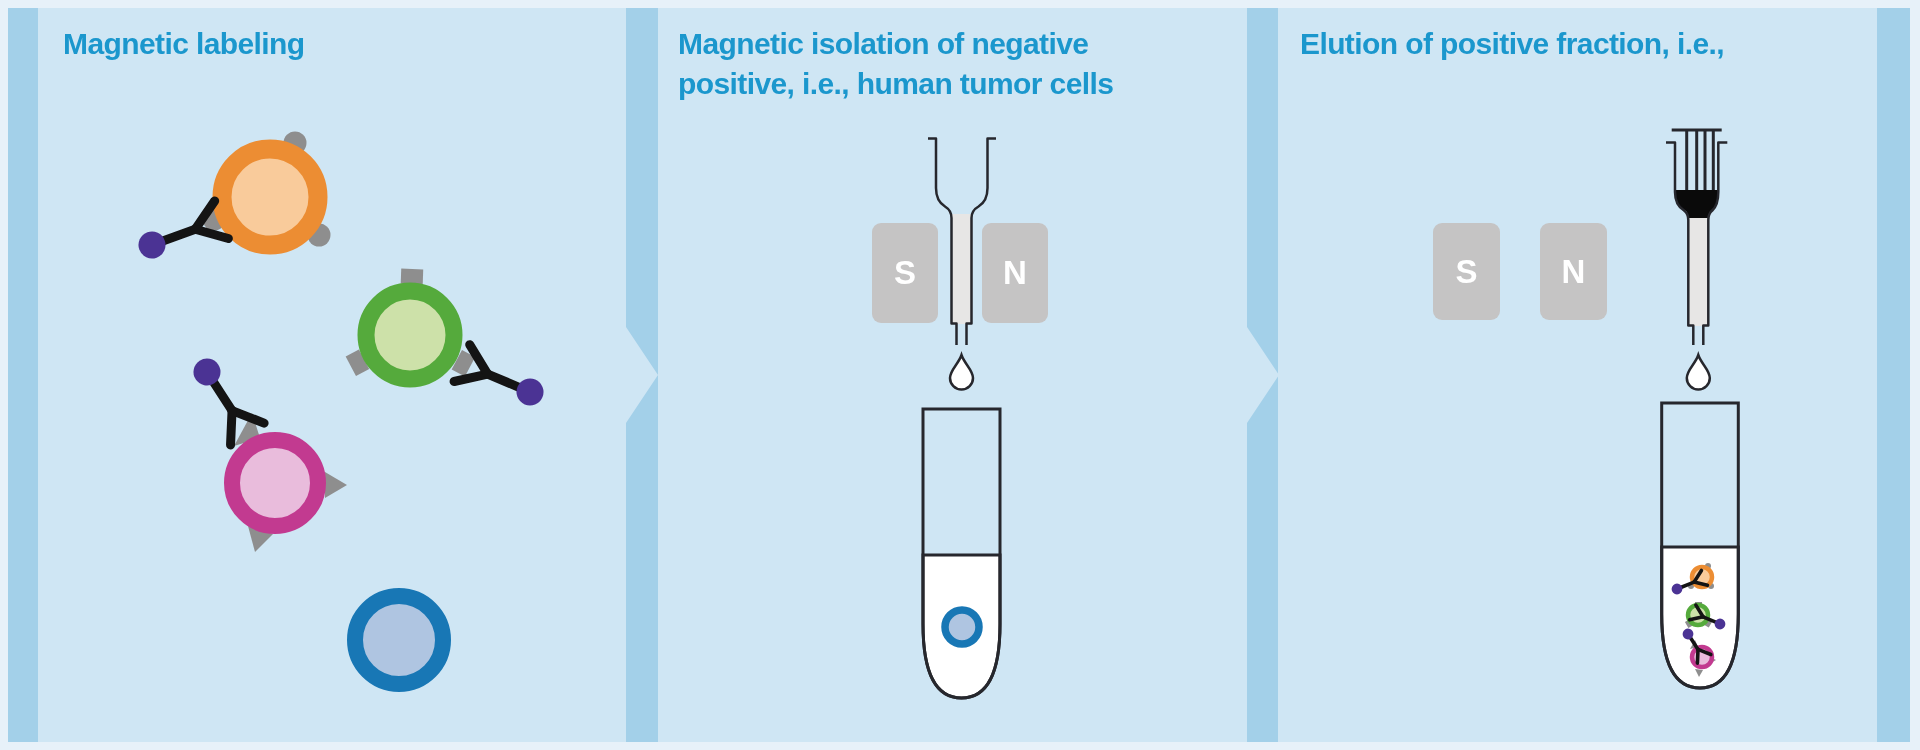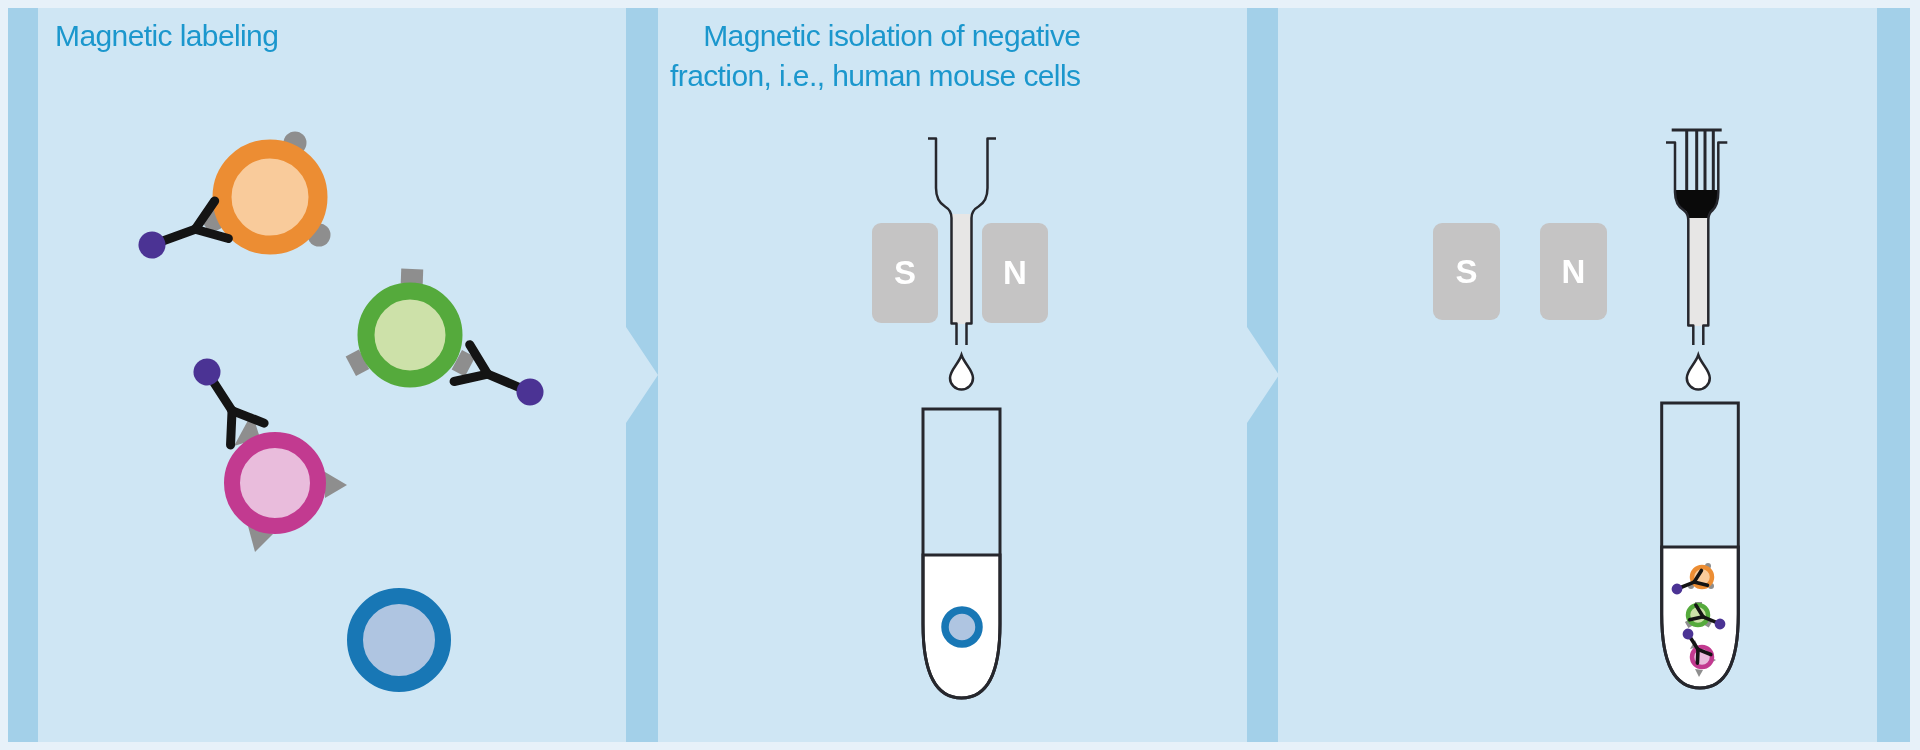--- a/index.html
+++ b/index.html
@@ -11,22 +11,22 @@
   .board{
     position:absolute;left:8px;top:8px;width:1902px;height:734px;
     background:var(--board-bg,#a3d0e9);
   }
   .panel{
     position:absolute;top:0;height:734px;
     background:var(--panel-bg,#cfe6f4);
   }
   .panel svg{position:absolute;left:0;top:0;}
   .title{
-    position:absolute;margin:0;z-index:3;
-    font-size:30px;font-weight:normal;line-height:40px;letter-spacing:-0.6px;
+    position:absolute;margin:8px;z-index:3;
+    font-size:30px;font-weight:bold;line-height:40px;letter-spacing:-0.6px;
     color:var(--title,#1b97cd);
   }
   .title span{display:block;white-space:nowrap;}
   .arrow{
     position:absolute;width:0;height:0;z-index:2;
     border-top:48px solid transparent;
     border-bottom:48px solid transparent;
     border-left:32px solid var(--panel-bg,#cfe6f4);
   }
   .magnet{
@@ -97,24 +97,24 @@
       </g>
 
       <g>
         <circle cx="361" cy="632" r="44" class="ring-blue" stroke-width="16"></circle>
       </g>
     </svg>
   </section>
 
   <div class="arrow" style="left:618px;top:319px;"></div>
 
-  <section class="panel" style="left:650px;width:589px;text-align:right;">
+  <section class="panel" style="left:650px;width:589px;">
     <h2 class="title" style="left:12px;top:8px;">
       <span>Magnetic isolation of negative</span>
-      <span>fraction, i.e., human mouse cells</span>
+      <span>positive, i.e., human tumor cells</span>
     </h2>
 
     <div class="magnet" style="left:214px;top:215px;width:66px;height:100px;">
       <span>S</span>
     </div>
     <div class="magnet" style="left:324px;top:215px;width:66px;height:100px;">
       <span>N</span>
     </div>
 
     <svg width="589" height="734" viewBox="0 0 589 734" style="z-index:3">
@@ -132,20 +132,21 @@
         <path class="tube-outline" d="M265,401 L342,401 L342,616 C342,665 330,690 303.5,690 C277,690 265,665 265,616 Z"></path>
         <circle cx="304" cy="619" r="17" class="ring-blue" stroke-width="7.5"></circle>
       </g>
     </svg>
   </section>
 
   <div class="arrow" style="left:1239px;top:319px;"></div>
 
   <section class="panel" style="left:1270px;width:599px;">
     <h2 class="title" style="left:14px;top:8px;">
+      <span>Elution of positive fraction, i.e.,</span>
     </h2>
 
     <div class="magnet" style="left:155px;top:215px;width:67px;height:97px;">
       <span>S</span>
     </div>
     <div class="magnet" style="left:262px;top:215px;width:67px;height:97px;">
       <span>N</span>
     </div>
 
     <svg width="599" height="734" viewBox="0 0 599 734" style="z-index:3">

